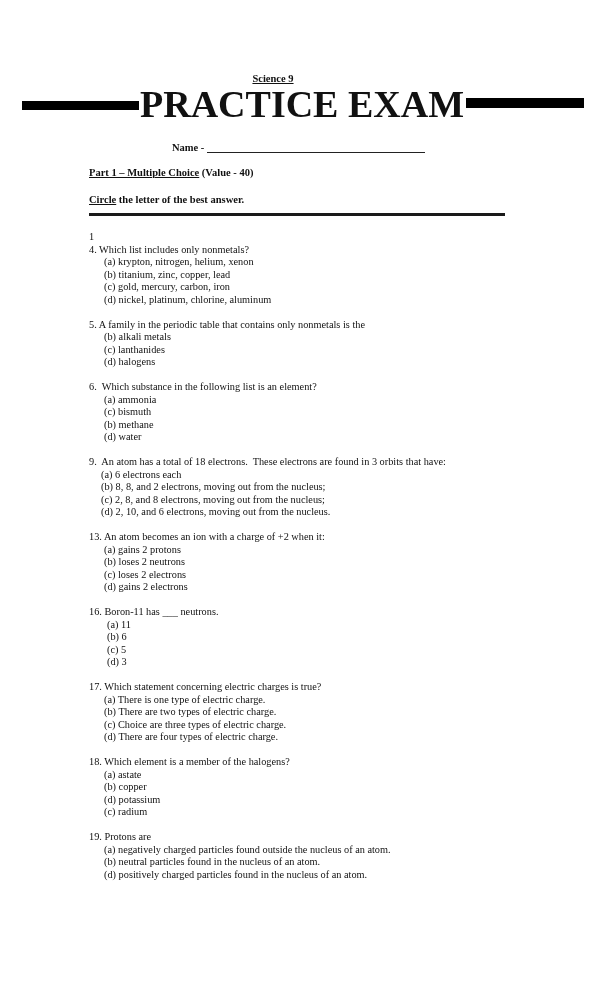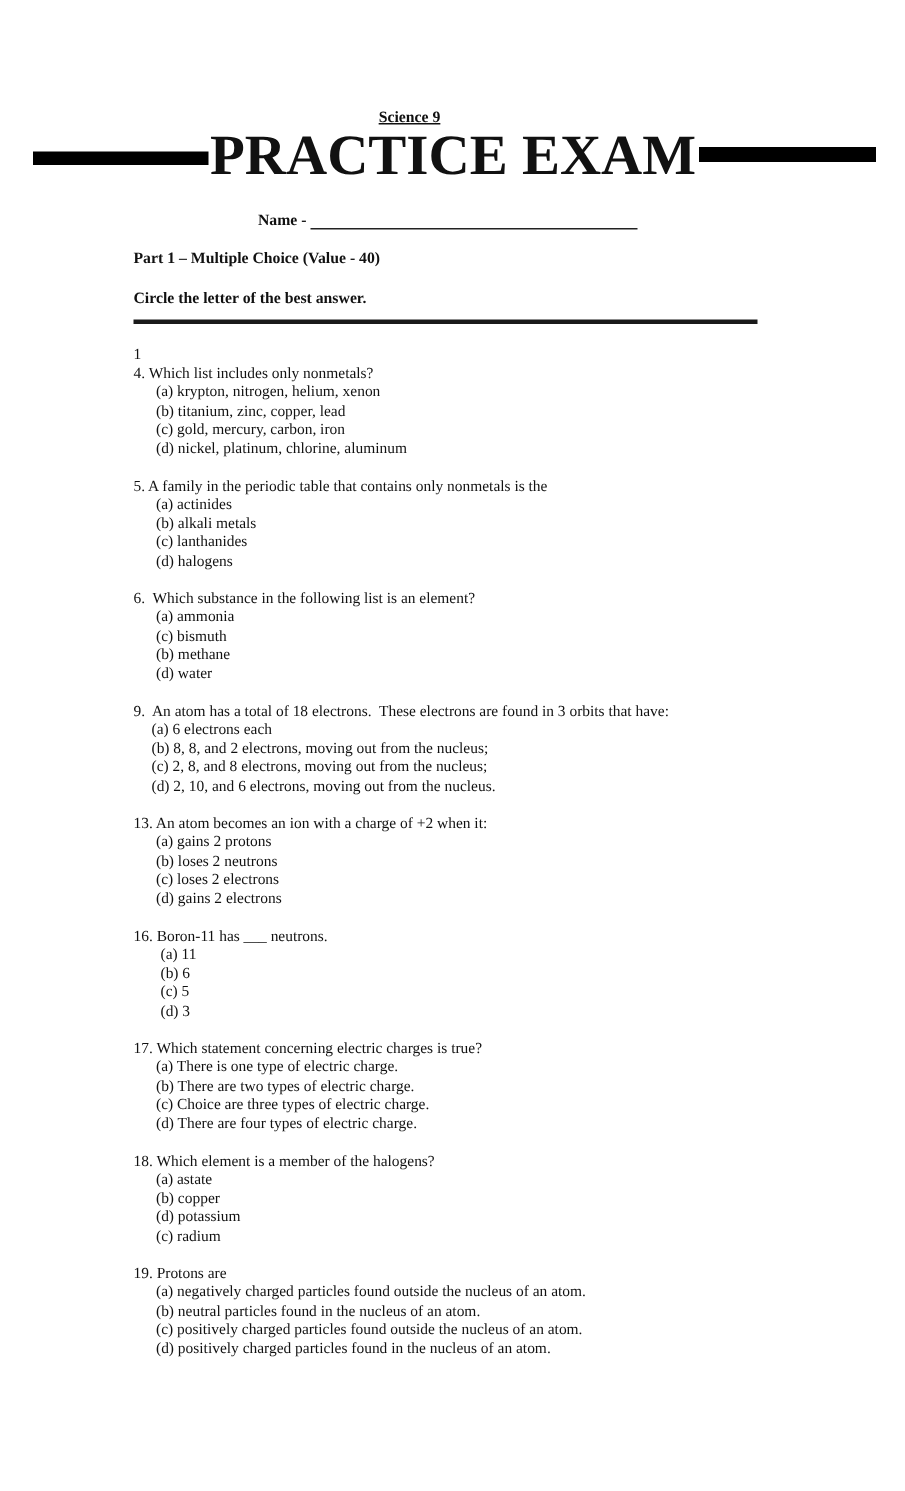--- a/index.html
+++ b/index.html
@@ -52,21 +52,21 @@
     height: 11px;
     vertical-align: bottom;
     margin-left: 3px;
   }
   .part {
     left: 89px; top: 167px;
     font-size: 10.5px;
     font-weight: bold;
     white-space: nowrap;
   }
-  .u { }
+  .u { text-decoration: underline; }
   .instr {
     left: 89px; top: 194px;
     font-size: 10.5px;
     font-weight: bold;
     white-space: nowrap;
   }
   .rule {
     left: 89px; top: 213px;
     width: 416px; height: 3px;
     background: #1a1a1a;
@@ -113,21 +113,20 @@
   <div class="question">
     <div class="q-stem">4. Which list includes only nonmetals?</div>
     <div class="opt">(a) krypton, nitrogen, helium, xenon</div>
     <div class="opt">(b) titanium, zinc, copper, lead</div>
     <div class="opt">(c) gold, mercury, carbon, iron</div>
     <div class="opt">(d) nickel, platinum, chlorine, aluminum</div>
   </div>
 
   <div class="question">
     <div class="q-stem">5. A family in the periodic table that contains only nonmetals is the</div>
-    <div class="opt">(a) actinides</div>
     <div class="opt">(b) alkali metals</div>
     <div class="opt">(c) lanthanides</div>
     <div class="opt">(d) halogens</div>
   </div>
 
   <div class="question">
     <div class="q-stem" style="white-space:pre;">6.  Which substance in the following list is an element?</div>
     <div class="opt">(a) ammonia</div>
     <div class="opt">(c) bismuth</div>
     <div class="opt">(b) methane</div>
@@ -171,16 +170,15 @@
     <div class="opt">(a) astate</div>
     <div class="opt">(b) copper</div>
     <div class="opt">(d) potassium</div>
     <div class="opt">(c) radium</div>
   </div>
 
   <div class="question">
     <div class="q-stem">19. Protons are</div>
     <div class="opt">(a) negatively charged particles found outside the nucleus of an atom.</div>
     <div class="opt">(b) neutral particles found in the nucleus of an atom.</div>
-    <div class="opt">(c) positively charged particles found outside the nucleus of an atom.</div>
     <div class="opt">(d) positively charged particles found in the nucleus of an atom.</div>
   </div>
 </div>
 
 </body></html>

